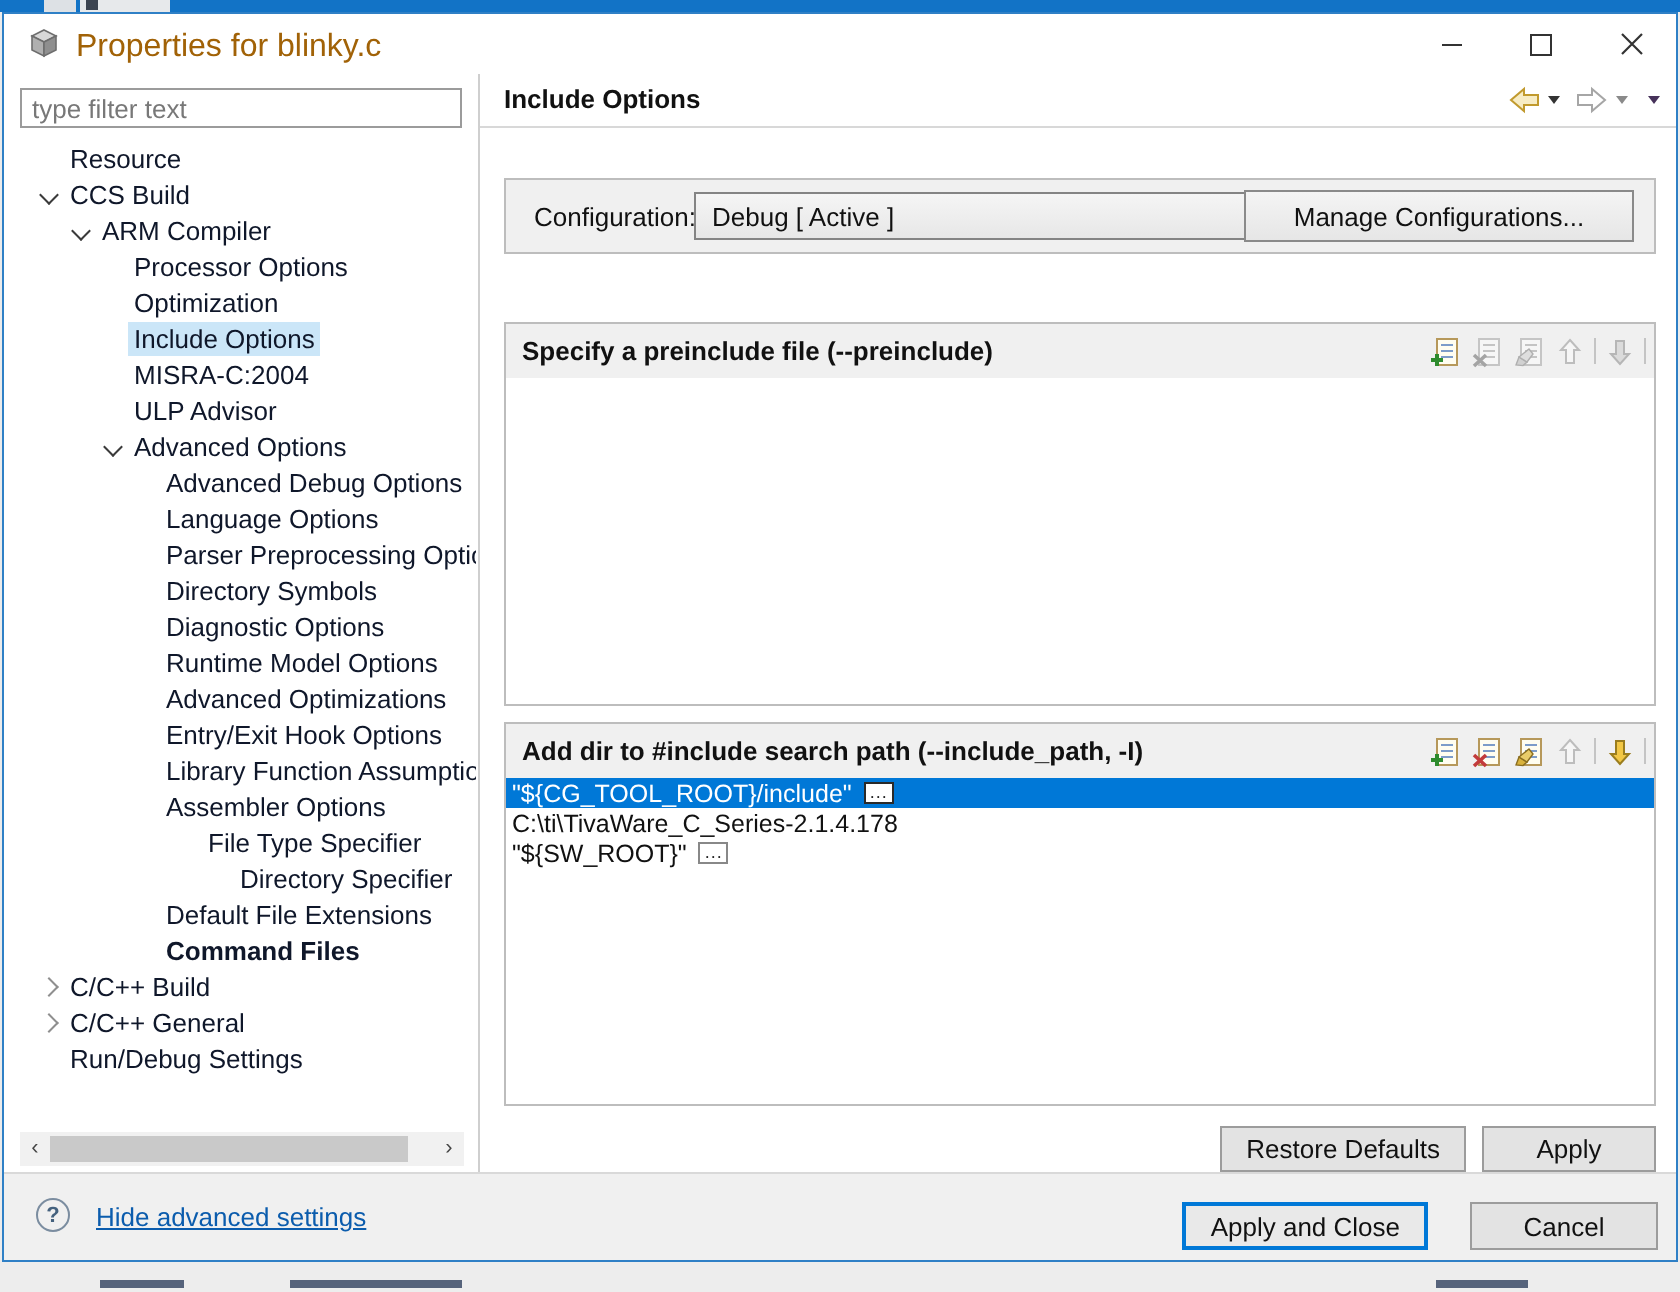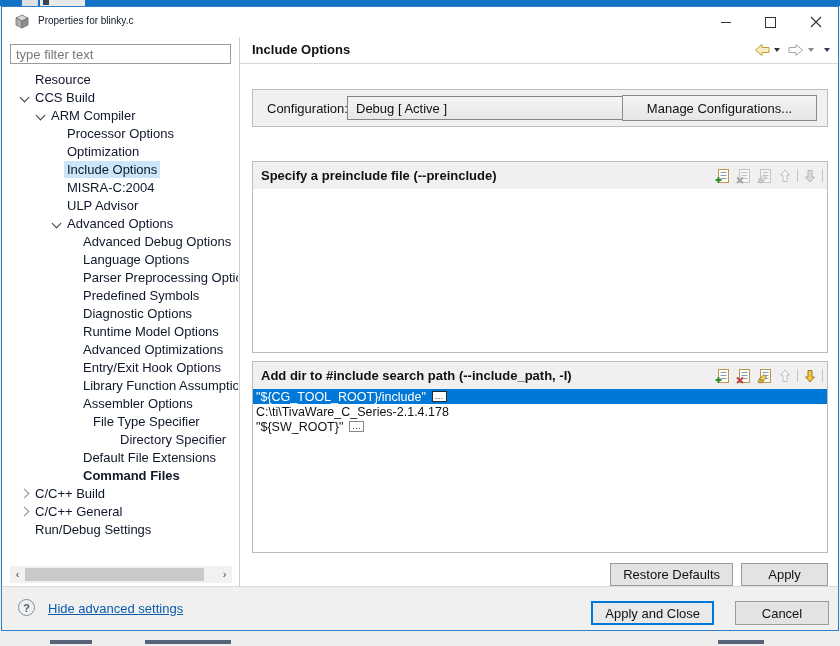--- a/index.html
+++ b/index.html
@@ -14,21 +14,21 @@
   .bgbot{position:absolute;left:0;bottom:0;width:840px;height:15px;background:#ededed;}
   .smudge{position:absolute;top:9px;height:4px;background:#30405e;opacity:.8;}
 
   
   .dialog{position:absolute;left:1px;top:6px;width:838px;height:625px;box-sizing:border-box;
           background:#f0f0f0;border:1px solid #2f80c6;}
 
   
   .titlebar{position:absolute;left:0;top:0;right:0;height:30px;background:#fff;}
   .appicon{position:absolute;left:12px;top:7px;width:16px;height:16px;}
-  .title{position:absolute;left:36px;top:8px;font-size:10px;color:#0f172a;white-space:nowrap;}
+  .title{position:absolute;left:36px;top:8px;font-size:16px;color:#a16207;white-space:nowrap;}
   .wcontrols{position:absolute;right:0;top:0;height:30px;display:flex;}
   .winbtn{width:45px;height:30px;display:flex;align-items:center;justify-content:center;}
   .glyph-min{width:10px;height:1px;background:#333;}
   .glyph-max{width:9px;height:9px;border:1px solid #333;}
 
   
   .main{position:absolute;left:0;top:30px;right:0;bottom:43px;background:#fff;}
 
   
   .leftpane{position:absolute;left:0;top:0;width:237px;bottom:0;background:#fff;border-right:1px solid #cfcfcf;}
@@ -184,21 +184,21 @@
             <div class="tree-row" style="padding-left: 62px;">
               <span class="exp"></span>
               <span class="tlabel">Language Options</span>
             </div>
             <div class="tree-row" style="padding-left: 62px;">
               <span class="exp"></span>
               <span class="tlabel">Parser Preprocessing Optior</span>
             </div>
             <div class="tree-row" style="padding-left: 62px;">
               <span class="exp"></span>
-              <span class="tlabel">Predefined Symbols</span>
+              <span class="tlabel">Directory Symbols</span>
             </div>
             <div class="tree-row" style="padding-left: 62px;">
               <span class="exp"></span>
               <span class="tlabel">Diagnostic Options</span>
             </div>
             <div class="tree-row" style="padding-left: 62px;">
               <span class="exp"></span>
               <span class="tlabel">Runtime Model Options</span>
             </div>
             <div class="tree-row" style="padding-left: 62px;">
@@ -210,21 +210,21 @@
               <span class="tlabel">Entry/Exit Hook Options</span>
             </div>
             <div class="tree-row" style="padding-left: 62px;">
               <span class="exp"></span>
               <span class="tlabel">Library Function Assumptio</span>
             </div>
             <div class="tree-row" style="padding-left: 62px;">
               <span class="exp"></span>
               <span class="tlabel">Assembler Options</span>
             </div>
-            <div class="tree-row" style="padding-left: 72px;">
+            <div class="tree-row" style="padding-left: 72px; margin-left: 11px;">
               <span class="exp"></span>
               <span class="tlabel">File Type Specifier</span>
             </div>
             <div class="tree-row" style="padding-left: 99px;">
               <span class="exp"></span>
               <span class="tlabel">Directory Specifier</span>
             </div>
             <div class="tree-row" style="padding-left: 62px;">
               <span class="exp"></span>
               <span class="tlabel">Default File Extensions</span>

